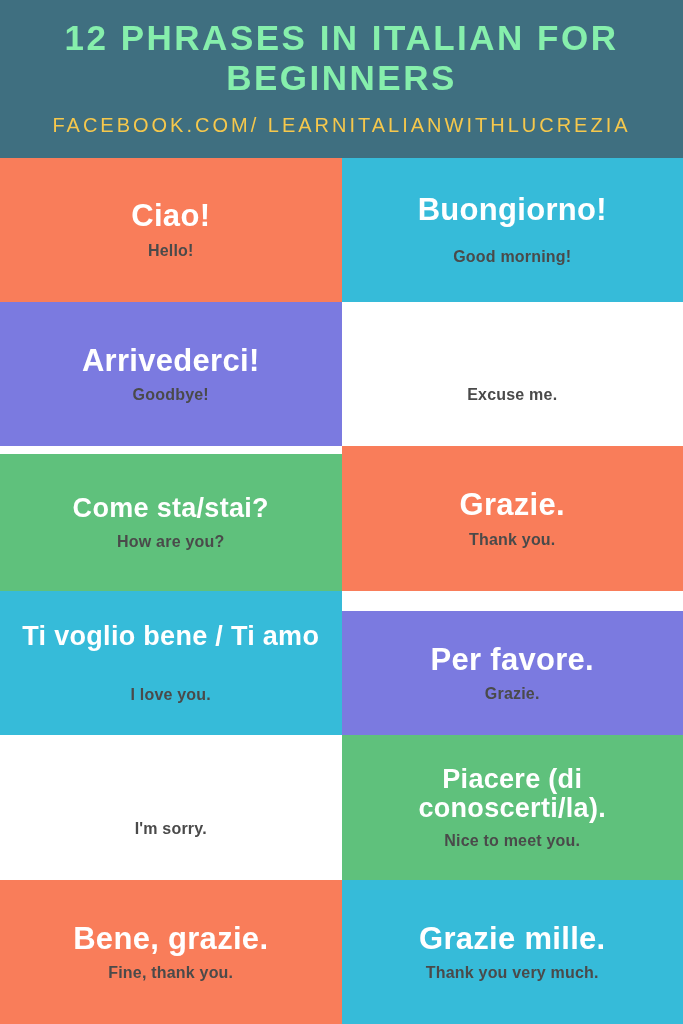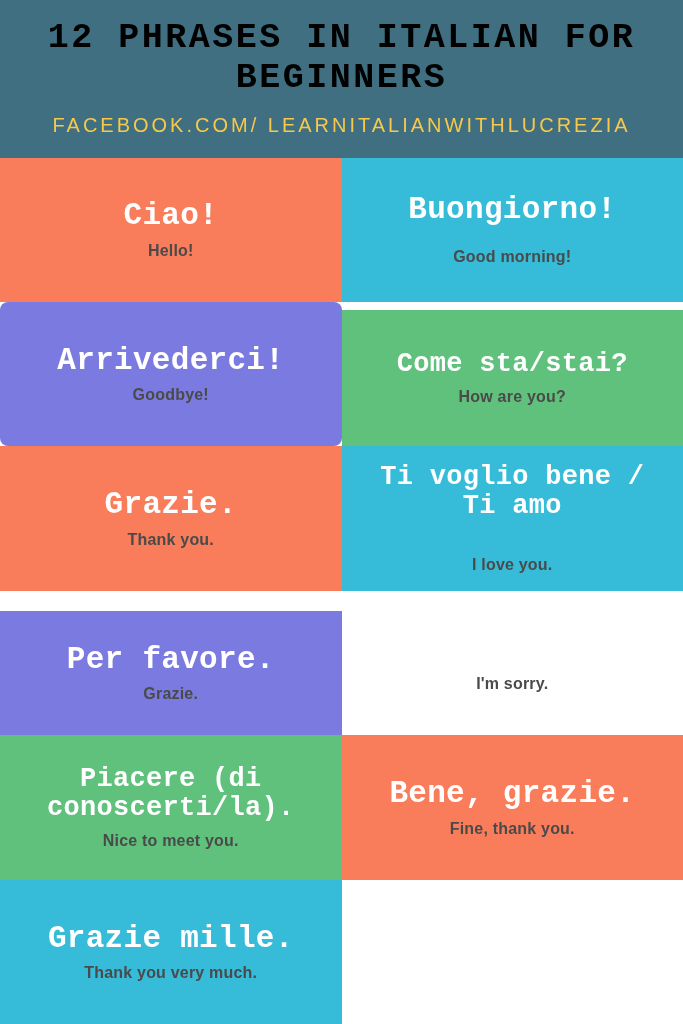--- a/index.html
+++ b/index.html
@@ -51,55 +51,58 @@
     justify-content: center;
     text-align: center;
     padding: 8px 14px;
   }
   .phrase {
     color: #ffffff;
     font-size: 31px;
     font-weight: bold;
     line-height: 1.08;
     letter-spacing: 0.3px;
-    font-family: Liberation Mono, monospace;
   }
   .phrase.small {
     font-size: 27px;
   }
   .translation {
     color: #4a4a4a;
     font-size: 16px;
     font-weight: bold;
     margin-top: 9px;
     letter-spacing: 0.2px;
   }
 </style>
 </head>
 <body>
 
 <div class="poster">
 
   <div class="header" style="background: rgb(63, 111, 128);">
-    <h1 style="color: #000000; font-family: Liberation Mono, monospace;">12 PHRASES IN ITALIAN FOR BEGINNERS</h1>
+    <h1 style="color: #86efac;">12 PHRASES IN ITALIAN FOR BEGINNERS</h1>
     <div class="sub" style="color: rgb(246, 200, 76);">FACEBOOK.COM/ LEARNITALIANWITHLUCREZIA</div>
   </div>
 
   <div class="grid">
     <div class="cell" style="background: rgb(249, 125, 90);">
       <div class="phrase">Ciao!</div>
       <div class="translation">Hello!</div>
     </div>
     <div class="cell" style="background: rgb(54, 187, 217); gap: 12px;">
       <div class="phrase">Buongiorno!</div>
       <div class="translation">Good morning!</div>
     </div>
-    <div class="cell" style="background: rgb(123, 122, 224); border-radius: 8px;">
+    <div class="cell" style="background: rgb(123, 122, 224);">
       <div class="phrase">Arrivederci!</div>
       <div class="translation">Goodbye!</div>
+    </div>
+    <div class="cell">
+      <div class="phrase">Mi scusi.</div>
+      <div class="translation">Excuse me.</div>
     </div>
     <div class="cell" style="background: rgb(95, 193, 124); margin-top: 8px;">
       <div class="phrase small">Come sta/stai?</div>
       <div class="translation">How are you?</div>
     </div>
     <div class="cell" style="background: rgb(249, 125, 90);">
       <div class="phrase">Grazie.</div>
       <div class="translation">Thank you.</div>
     </div>
     <div class="cell" style="background: rgb(54, 187, 217); gap: 26px;">

